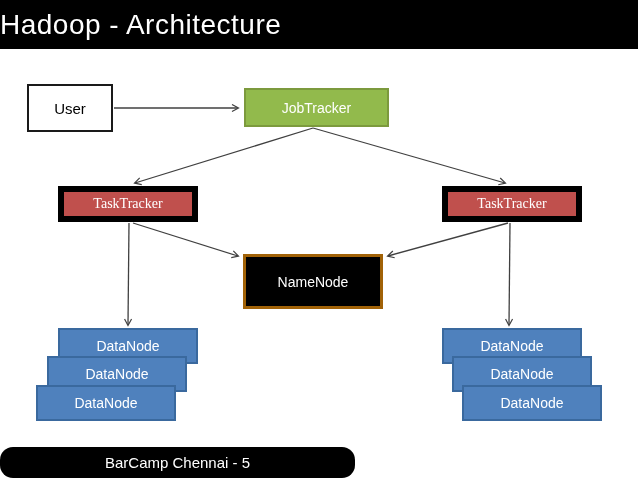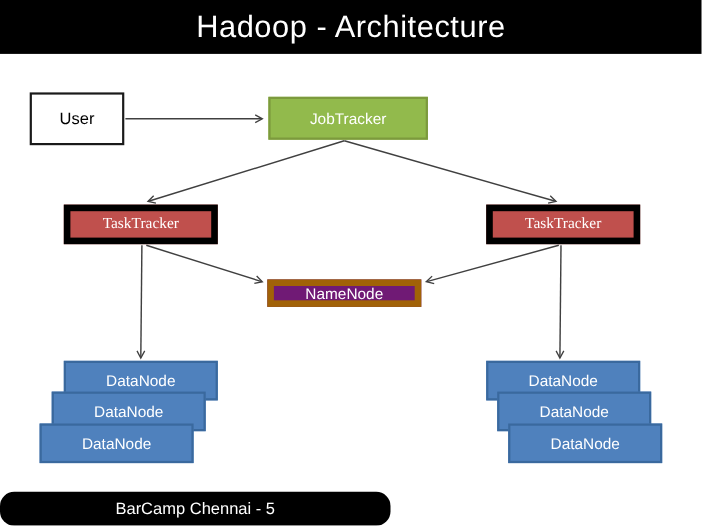--- a/index.html
+++ b/index.html
@@ -18,21 +18,20 @@
 
   
   .title-bar {
     position: absolute;
     left: 0; top: 0;
     width: 638px; height: 49px;
     background: #000000;
     color: #ffffff;
     font-size: 28px;
     line-height: 49px;
-    text-align: center;
     letter-spacing: 0.5px;
   }
 
   
   svg.arrows {
     position: absolute;
     left: 0; top: 0;
     width: 638px; height: 478px;
     pointer-events: none;
   }
@@ -67,23 +66,23 @@
     width: 140px; height: 36px;
     background: #c0504d;
     border: 6px solid #000000;
     font-family: Liberation Serif, serif;
   }
   .node.tt-left  { left: 58px;  top: 186px; }
   .node.tt-right { left: 442px; top: 186px; }
 
   .node.namenode {
     left: 243px; top: 254px;
-    width: 140px; height: 25px;
-    background: #701a75;
-    border: 6px solid #a16207;
+    width: 140px; height: 55px;
+    background: #000000;
+    border: 3px solid #a16207;
     color: #ffffff;
   }
 
   .node.datanode {
     width: 140px; height: 36px;
     background: #4f81bd;
     border: 2px solid #3a699e;
   }
   
   .dn-l-0 { left: 58px; top: 328px; z-index: 1; }

